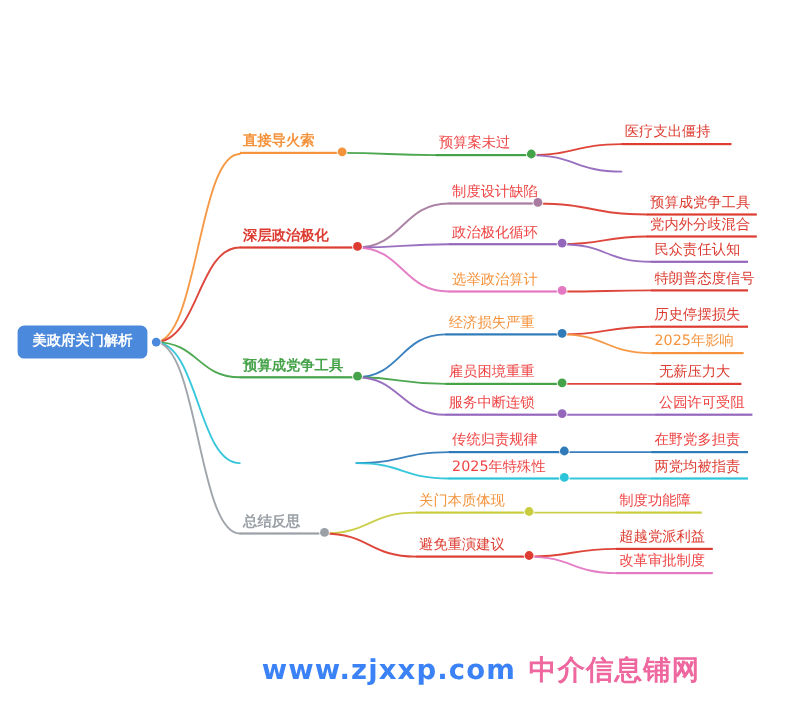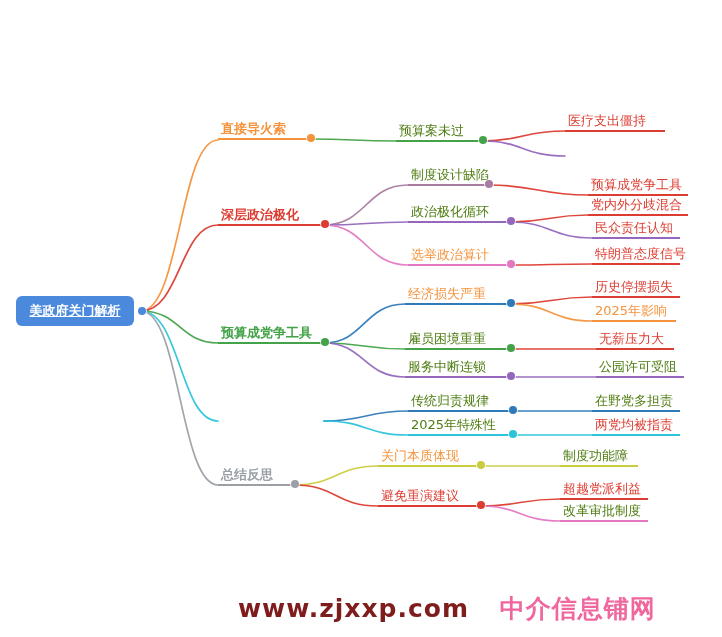--- a/index.html
+++ b/index.html
@@ -8,46 +8,46 @@
   svg.links { position:absolute; left:0; top:0; }
   svg.links path { fill:none; stroke-width:1.7px; stroke-linecap:round; opacity:.95; }
 
   .node { position:absolute; height:20px; border-bottom:2px solid #ccc; font-size:13px;
           line-height:17px; padding:0 3px; white-space:nowrap; cursor:pointer; }
   .lvl1 { font-weight:700; }
   .dot { position:absolute; right:-5px; bottom:-4px; width:8px; height:8px; border-radius:50%;
          box-shadow:0 0 0 1px rgba(255,255,255,.8); }
   .root { position:absolute; left:16px; top:296px; width:118px; height:30px; background:#4a89dc;
           color:#fff; border-radius:6px; font-size:13px; font-weight:bold; text-align:center;
-          line-height:30px; cursor:pointer;text-decoration:underline; }
+          line-height:30px; cursor:pointer; }
   .root .dot { right:-12px; top:11px; bottom:auto; background:#4a89dc; }
 
-  .t-dark{color:#4d7c0f} .t-red{color:#dc3c31} .t-orange{color:#f5933c}
+  .t-dark{color:#ef4444} .t-red{color:#dc3c31} .t-orange{color:#f5933c}
   .t-green{color:#44a248} .t-cyan{color:#2bc4d9} .t-gray{color:#9aa0a6}
 
   .b-orange{border-bottom-color:#f5933c} .b-red{border-bottom-color:#dc3c31}
   .b-green{border-bottom-color:#44a248}  .b-cyan{border-bottom-color:#2bc4d9}
   .b-gray{border-bottom-color:#9aa0a6}   .b-purple{border-bottom-color:#9467bd}
   .b-pink{border-bottom-color:#e377c2}   .b-blue{border-bottom-color:#2f7ab9}
   .b-olive{border-bottom-color:#c9cc3f}  .b-mauve{border-bottom-color:#a87ca0}
 
   .d-orange{background:#f5933c} .d-red{background:#dc3c31} .d-green{background:#44a248}
   .d-cyan{background:#2bc4d9}   .d-gray{background:#9aa0a6} .d-purple{background:#9467bd}
   .d-pink{background:#e377c2}   .d-blue{background:#2f7ab9} .d-olive{background:#c9cc3f}
   .d-mauve{background:#a87ca0}
 
   .s-orange{stroke:#f5933c} .s-red{stroke:#dc3c31} .s-green{stroke:#44a248}
   .s-cyan{stroke:#2bc4d9}   .s-gray{stroke:#9aa0a6} .s-purple{stroke:#9467bd}
   .s-pink{stroke:#e377c2}   .s-blue{stroke:#2f7ab9} .s-olive{stroke:#c9cc3f}
   .s-mauve{stroke:#a87ca0}
 
   .watermark { position:absolute; left:238px; top:592px; font-size:25px; font-weight:bold;
                letter-spacing:1px; white-space:nowrap; }
-  .watermark .url { color:#7f1d1d; }
-  .watermark .name { color:#ee679e; margin-left:21px; }
+  .watermark .url { color:#3b82f6; }
+  .watermark .name { color:#ee679e; margin-left:2px; }
 </style>
 </head>
 <body>
 
 <div class="canvas">
 
   <svg class="links" width="722" height="637">
     <path d="M141,311 C180,311 180,140 218,140" class="s-orange"></path>
     <path d="M141,311 C180,311 180,225 218,225" class="s-red"></path>
     <path d="M141,311 C180,311 180,343 218,343" class="s-green"></path>

